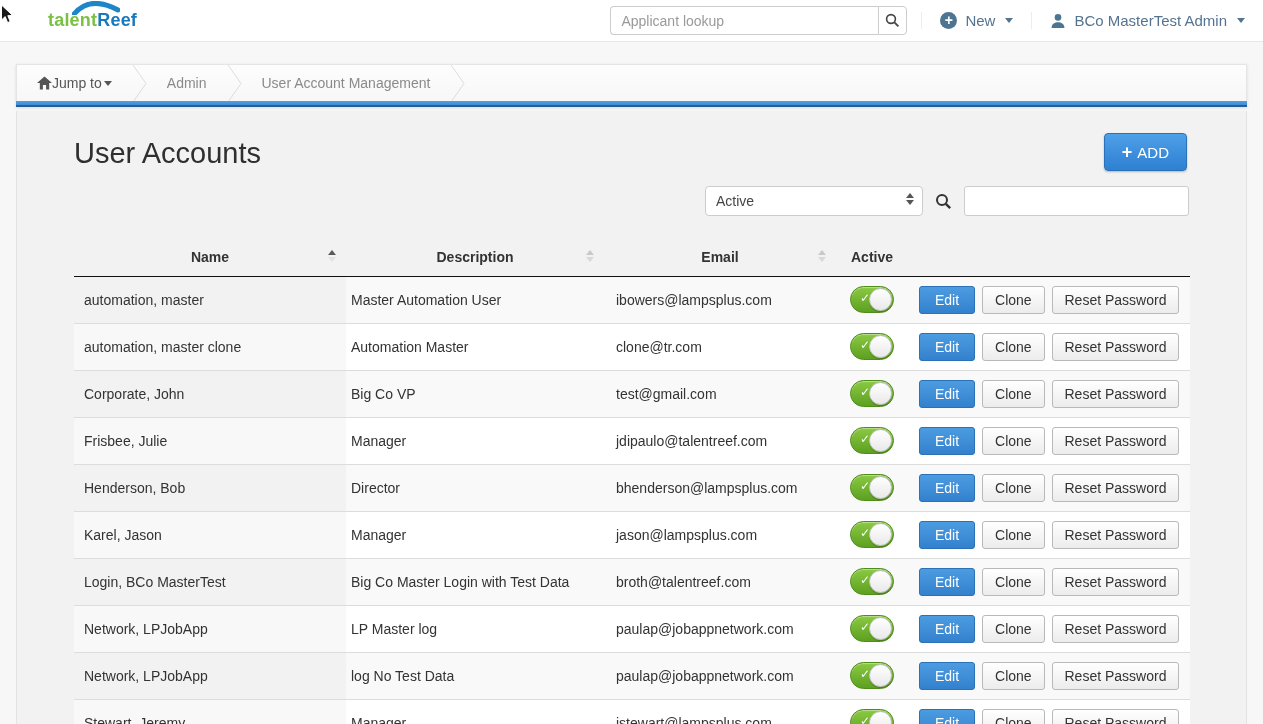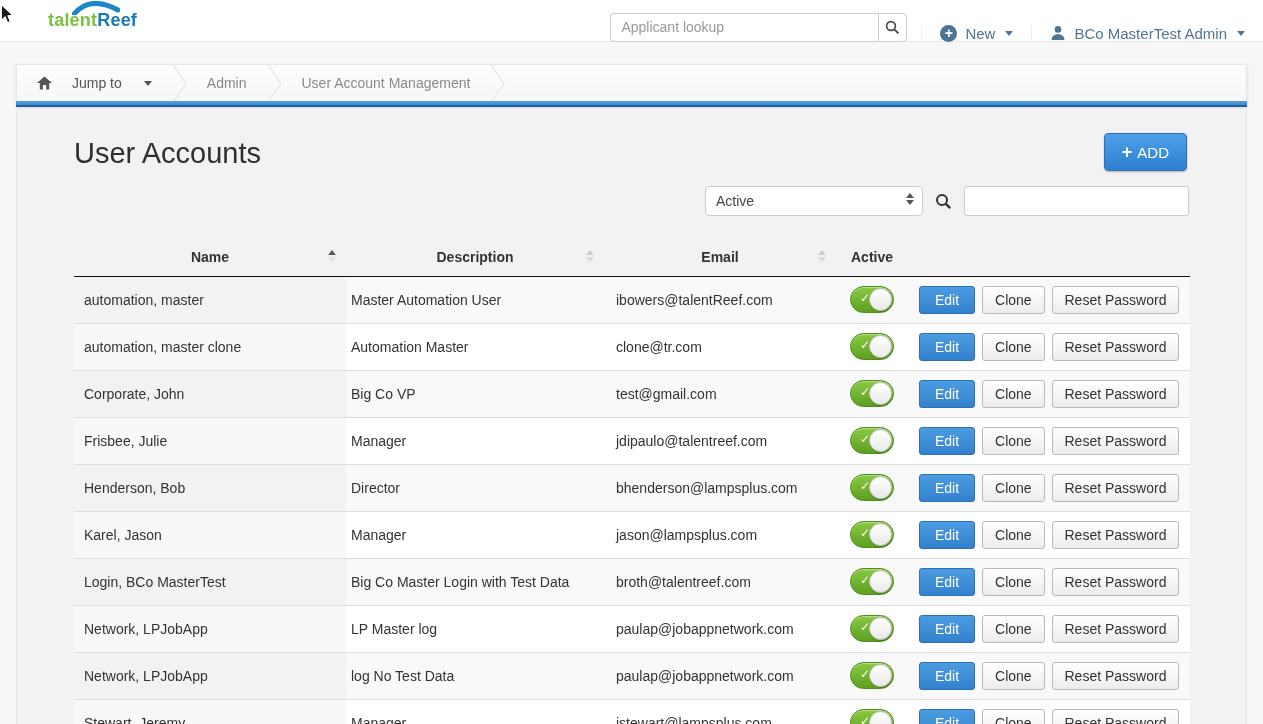--- a/index.html
+++ b/index.html
@@ -11,21 +11,21 @@
 
   
   .navbar {
     height:42px; background:#fff; border-bottom:1px solid #e7e7e7;
     display:flex; align-items:center; justify-content:space-between;
   }
   .logo { margin-left:28px; position:relative; font-size:18px; font-weight:bold; letter-spacing:.2px; }
   .logo .green { color:#7ac143;margin-left:20px; }
   .logo .blue  { color:#1879bd; }
   .logo svg { position:absolute; left:44px; top:-9px; }
-  .nav-right { display:flex; align-items:flex-end; height:42px; }
+  .nav-right { display:flex; align-items:center; height:42px; }
   .nav-search { display:flex; align-items:center; margin-right:14px; }
   .nav-search input {
     width:268px; height:29px; border:1px solid #ccc; border-right:none;
     border-radius:4px 0 0 4px; padding:0 10px; font-size:14px; color:#555;
     font-family:inherit; outline:none;
   }
   .nav-search input::placeholder { color:#9a9a9a; }
   .nav-search button {
     width:29px; height:29px; border:1px solid #ccc; background:#fff;
     border-radius:0 4px 4px 0; cursor:pointer; display:flex; align-items:center; justify-content:center;
@@ -44,21 +44,21 @@
   }
   .user-svg { fill:#4d7591; }
 
   
   .crumb-wrap { margin:22px 16px 0 16px; box-shadow:0 1px 3px rgba(0,0,0,.12); }
   .crumbs {
     height:37px; background:linear-gradient(#fdfdfd,#f7f7f7);
     border:1px solid #e5e5e5; border-bottom:none;
     display:flex; align-items:stretch; overflow:hidden;
   }
-  .crumb { display:flex; align-items:center; gap:20px; padding:0 20px; color:#8a8a8a; font-size:14px; cursor:pointer; }
+  .crumb { display:flex; align-items:center; gap:0; padding:0 20px; color:#8a8a8a; font-size:14px; cursor:pointer; }
   .crumb.first { color:#555; }
   .crumb-sep { flex:0 0 auto; }
   .blue-bar { height:6px; background:linear-gradient(#549de2,#3f8bd2); border-bottom:2px solid #235e99; }
 
   
   .panel {
     margin:4px 16px 0 16px; background:#f2f2f2; border:1px solid #e3e3e3; border-top:none;
     height:620px; padding:0 57px; position:relative;
   }
   .page-title { font-size:29px; font-weight:500; color:#2f2f2f; padding-top:26px; }
@@ -258,21 +258,21 @@
         <th>
           <span>Active</span>
         </th>
         <th></th>
       </tr>
     </thead>
     <tbody>
   <tr>
     <td class="cell-name">automation, master</td>
     <td class="cell-desc">Master Automation User</td>
-    <td class="cell-email">ibowers@talentReef.com</td>
+    <td class="cell-email">ibowers@lampsplus.com</td>
     <td class="cell-active">
       <span class="toggle">
         <span class="check">✓</span>
         <span class="knob"></span>
       </span>
     </td>
     <td class="cell-actions">
       <button class="btn btn-edit">Edit</button>
       <button class="btn btn-plain">Clone</button>
       <button class="btn btn-plain">Reset Password</button>

